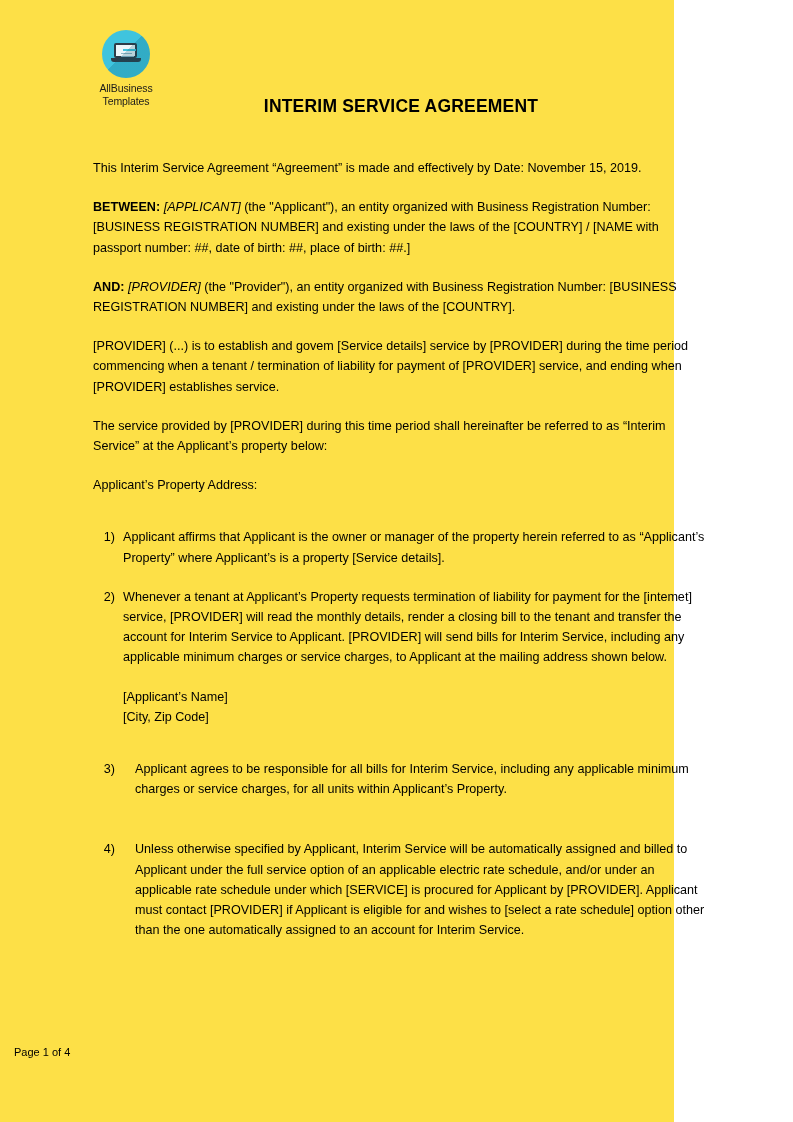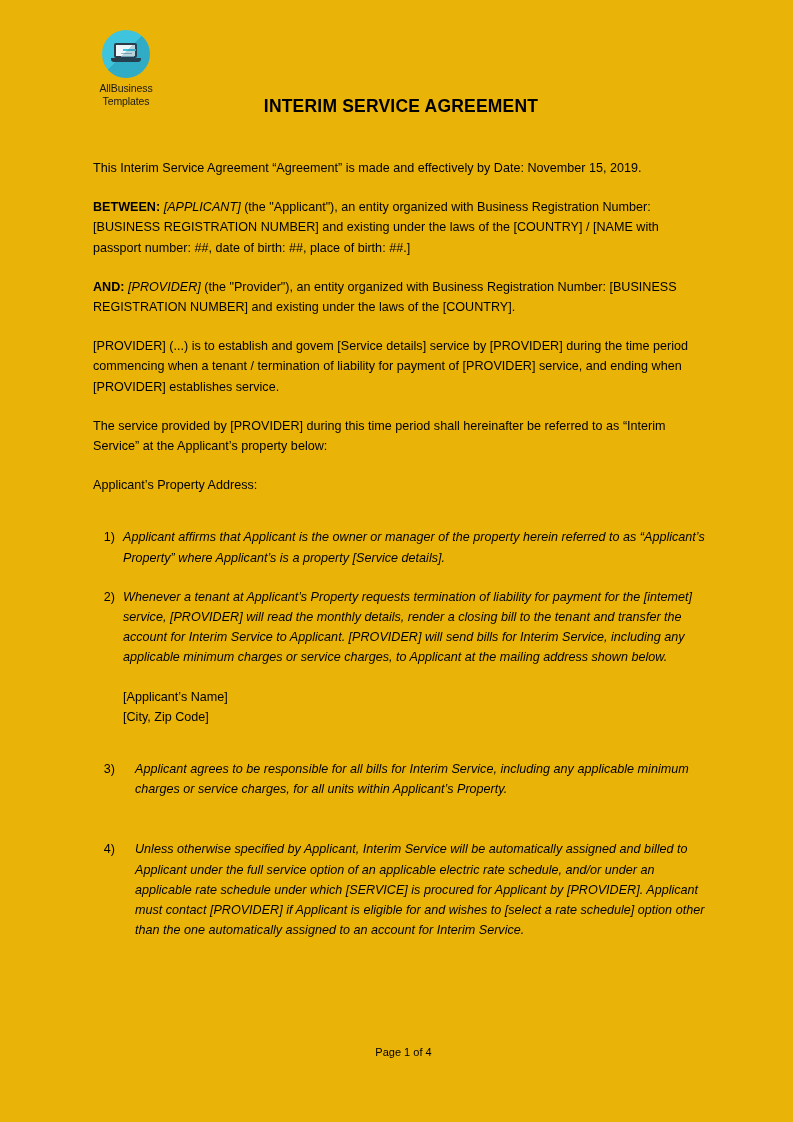--- a/index.html
+++ b/index.html
@@ -11,23 +11,23 @@
     width: 793px;
     height: 1122px;
     font-family: "Liberation Sans", sans-serif;
     color: #000000;
     position: relative;
     overflow: hidden;
   }
 
   .page {
     position: relative;
-    width: 793px;
+    width: 674px;
     height: 1122px;
-    background: #eab308;
+    background: #fde047;
   }
 
   
   .header {
     position: absolute;
     top: 0;
     left: 0;
     width: 793px;
     height: 150px;
   }
@@ -146,21 +146,20 @@
   .list-item {
     display: flex;
     margin: 0 0 19px 0;
   }
   .list-item .num {
     flex: 0 0 auto;
     text-align: right;
   }
   .list-item .txt {
     flex: 1 1 auto;
-    font-style: italic;
   }
 
   
   .list-item.n-tight { padding-left: 8px; }
   .list-item.n-tight .num { width: 14px; margin-right: 8px; }
 
   
   .list-item.n-wide { padding-left: 8px; }
   .list-item.n-wide .num { width: 14px; margin-right: 20px; }
 
@@ -173,21 +172,20 @@
 
   .spacer-sm { height: 13px; }
   .spacer-md { height: 21px; }
 
   
   .footer {
     position: absolute;
     left: 0;
     top: 1046px;
     width: 793px;
-    text-align: center;
     font-size: 11px;
     color: #000000;
     padding-left: 14px;
     box-sizing: border-box;
   }
 </style>
 </head>
 <body>
 
 <div class="page">

